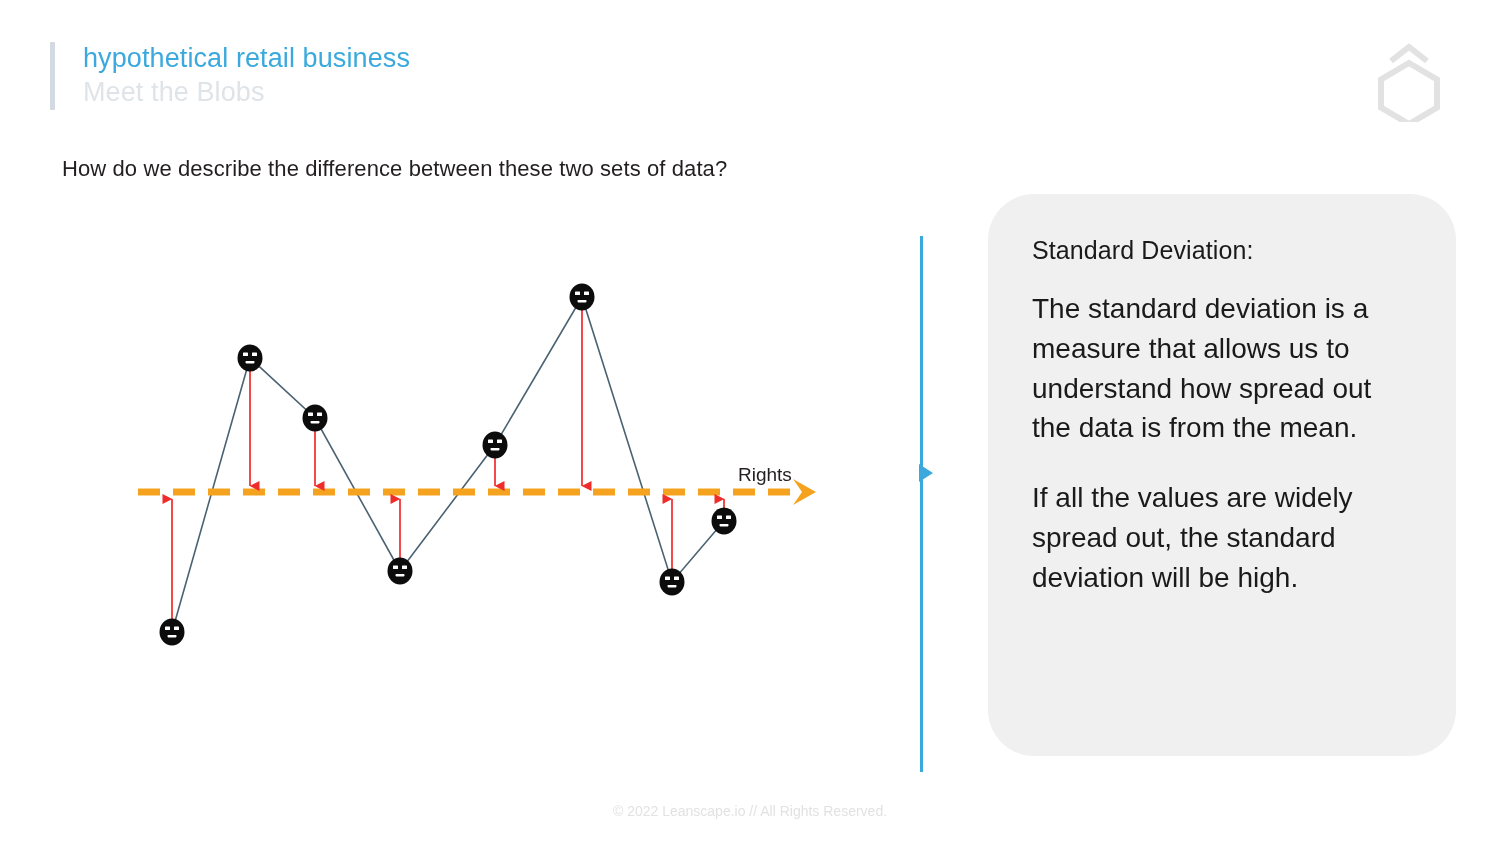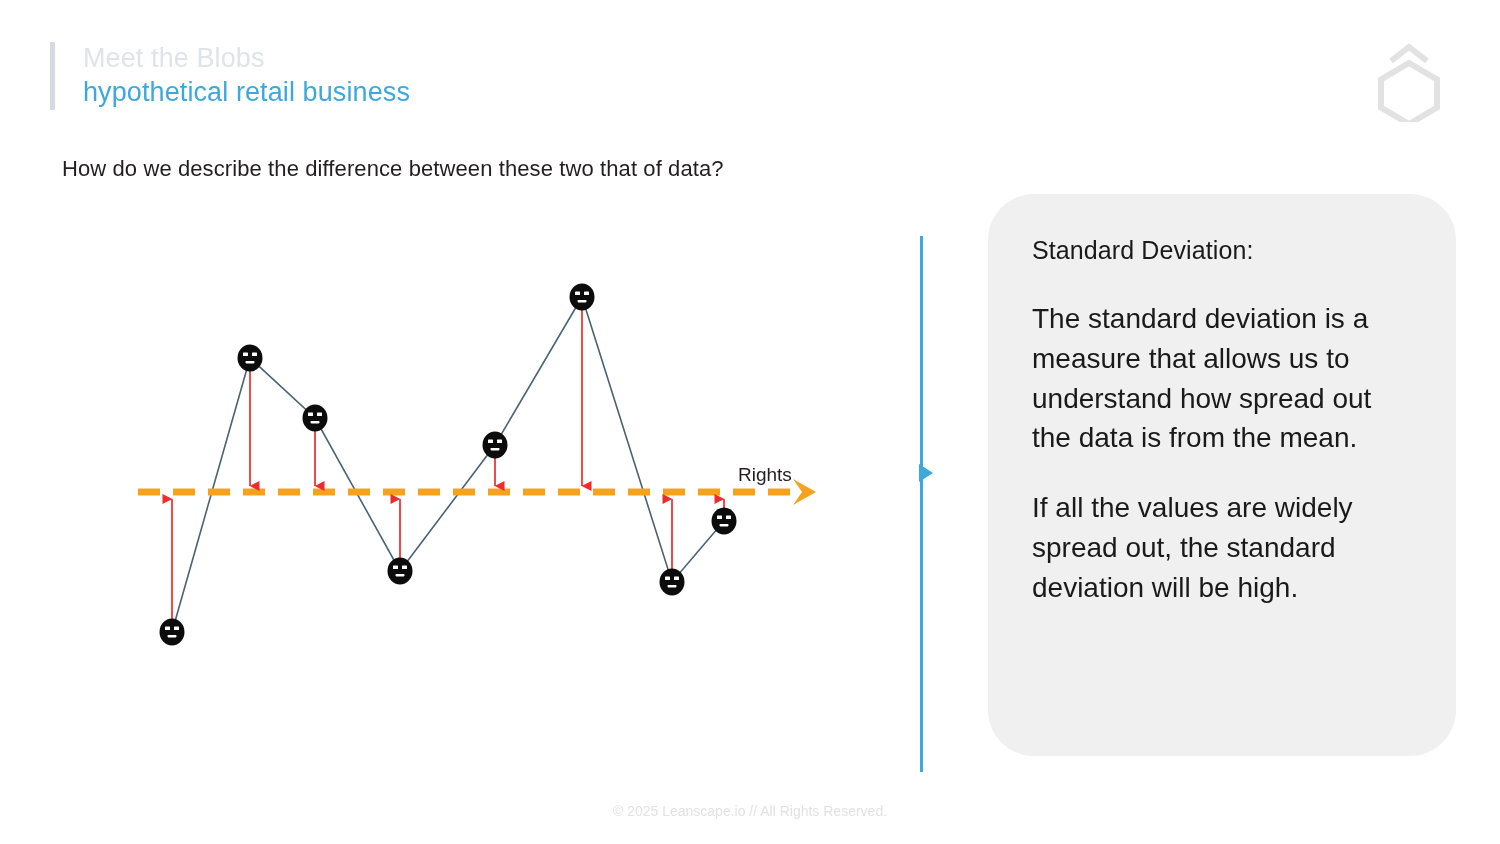--- a/index.html
+++ b/index.html
@@ -126,21 +126,21 @@
     width: 468px;
     height: 562px;
     background: #f0f0f0;
     border-radius: 46px;
     box-sizing: border-box;
     padding: 42px 44px 0 44px;
   }
   #panel-heading {
     font-size: 25px;
     color: #1a1a1a;
-    margin: 0 0 34px 0;
+    margin: 0 0 24px 0;
     letter-spacing: 0.1px;
   }
   .panel-paragraph {
     font-size: 28px;
     color: #1a1a1a;
     line-height: 1.42;
     margin: 0 0 30px 0;
   }
   .panel-paragraph:last-child {
     margin-bottom: 16px;
@@ -156,33 +156,33 @@
     font-size: 14px;
     color: #e2e2e2;
   }
 </style>
 </head>
 <body>
 
 <div id="header">
   <div id="header-accent"></div>
   <div id="header-text">
+    <div id="header-subtitle">hypothetical retail business</div>
     <div id="header-title">Meet the Blobs</div>
-    <div id="header-subtitle">hypothetical retail business</div>
   </div>
 </div>
 
 <div id="logo">
   <svg width="72" height="80" viewBox="0 0 72 80" fill="none">
     <path d="M18 19 L36 5 L54 19" stroke="#e2e2e2" stroke-width="6" stroke-linejoin="miter" fill="none"></path>
     <path d="M36 21 L64 37.5 L64 65.5 L36 82 L8 65.5 L8 37.5 Z" stroke="#e2e2e2" stroke-width="6" fill="none"></path>
   </svg>
 </div>
 
-<div id="question">How do we describe the difference between these two that of data?</div>
+<div id="question">How do we describe the difference between these two sets of data?</div>
 
 <div id="chart">
   <svg width="900" height="800" viewBox="0 0 900 800">
     <defs>
       <marker id="arrow-red-down" markerWidth="7" markerHeight="7" refX="3.2" refY="5.6" orient="auto">
         <path d="M0.3,0 L3.2,5.8 L6.1,0 Z" fill="#ef2b2b"></path>
       </marker>
       <marker id="arrow-red-up" markerWidth="7" markerHeight="7" refX="3.2" refY="5.6" orient="auto">
         <path d="M0.3,0 L3.2,5.8 L6.1,0 Z" fill="#ef2b2b"></path>
       </marker>
@@ -266,13 +266,13 @@
   <div id="divider-line"></div>
   <div id="divider-arrow"></div>
 </div>
 
 <div id="info-panel">
   <div id="panel-heading">Standard Deviation:</div>
   <p class="panel-paragraph">The standard deviation is a measure that allows us to understand how spread out the data is from the mean.</p>
   <p class="panel-paragraph">If all the values are widely spread out, the standard deviation will be high.</p>
 </div>
 
-<div id="footer">© 2025 Leanscape.io // All Rights Reserved.</div>
+<div id="footer">© 2022 Leanscape.io // All Rights Reserved.</div>
 
 </body></html>

